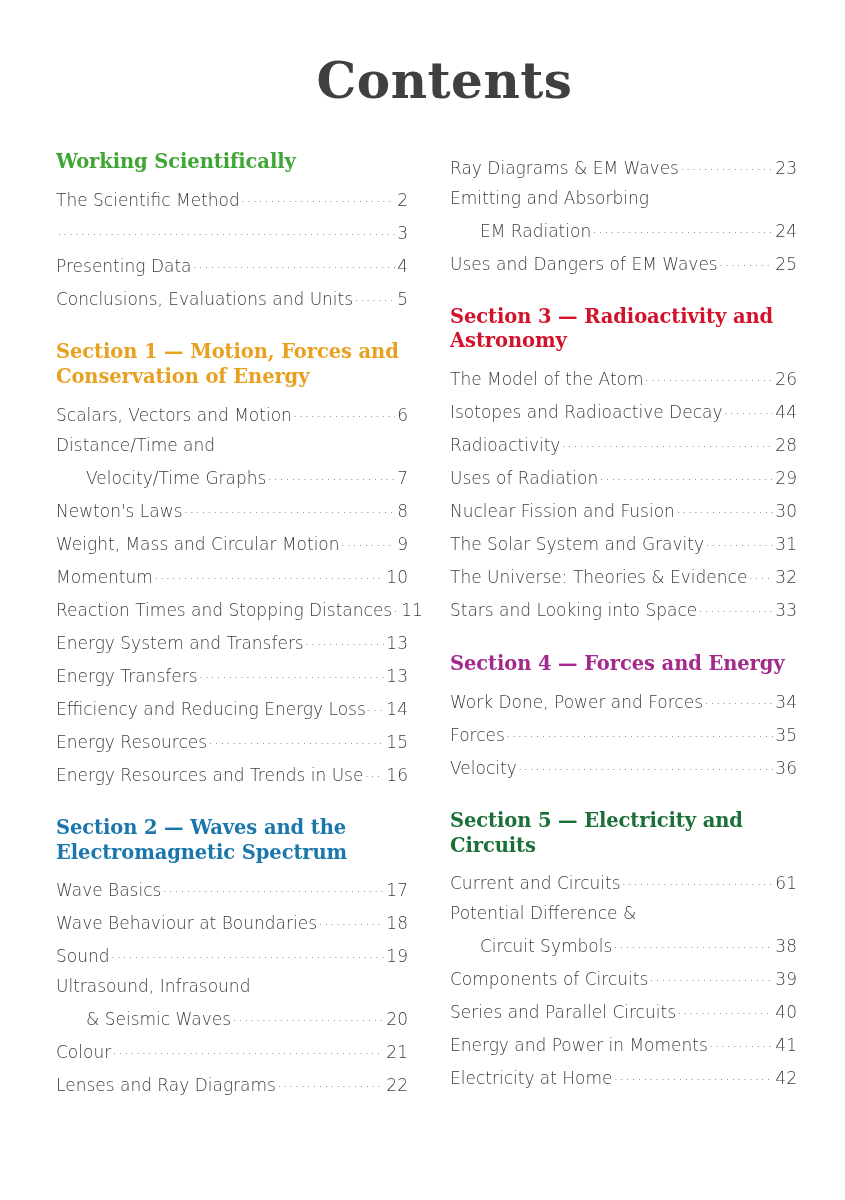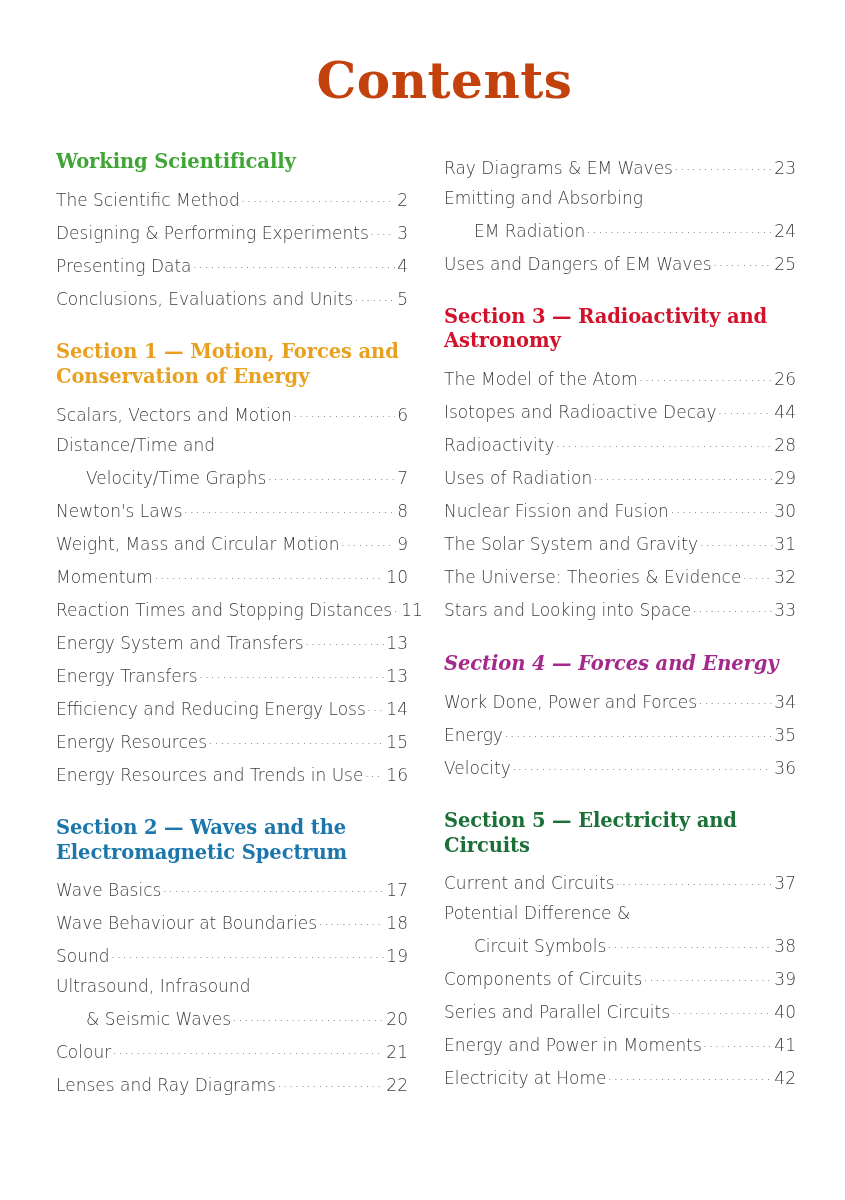--- a/index.html
+++ b/index.html
@@ -30,21 +30,21 @@
     font-size: 50px;
     letter-spacing: 0.5px;
     color: #1b1b1b;
     margin: 0;
     padding-top: 56px;
     line-height: 1.0;
   }
 
   .columns {
     display: flex;
-    gap: 6px;
+    gap: 12px;
     padding: 0 48px 0 56px;
     margin-top: 44px;
     box-sizing: border-box;
   }
 
   .column {
     width: 352px;
     box-sizing: border-box;
   }
   .column.right {
@@ -111,33 +111,32 @@
     flex: 0 0 auto;
     text-align: right;
     padding-left: 1px;
   }
 </style>
 </head>
 <body style="background: rgb(255, 255, 255);">
 
 <div class="page">
 
-  <h1 class="page-title" style="color: #c2410c; margin-left: 44px;">Contents</h1>
+  <h1 class="page-title" style="color: #404040; margin-left: 44px;">Contents</h1>
 
   <div class="columns">
     <div class="column left" id="left-column">
         <div class="section">
           <div class="section-heading" style="color: rgb(63, 165, 53);">Working Scientifically</div>
           <div class="entry">
             <span class="entry-title">The Scientific Method</span>
             <span class="leader"></span>
             <span class="entry-page">2</span>
           </div>
           <div class="entry">
-            <span class="entry-title">Designing &amp; Performing Experiments</span>
             <span class="leader"></span>
             <span class="entry-page">3</span>
           </div>
           <div class="entry">
             <span class="entry-title">Presenting Data</span>
             <span class="leader"></span>
             <span class="entry-page">4</span>
           </div>
           <div class="entry">
             <span class="entry-title">Conclusions, Evaluations and Units</span>
@@ -301,43 +300,43 @@
             <span class="leader"></span>
             <span class="entry-page">32</span>
           </div>
           <div class="entry">
             <span class="entry-title">Stars and Looking into Space</span>
             <span class="leader"></span>
             <span class="entry-page">33</span>
           </div>
         </div>
         <div class="section">
-          <div class="section-heading" style="color: rgb(163, 42, 140); font-style: italic;">Section 4 — Forces and Energy</div>
+          <div class="section-heading" style="color: rgb(163, 42, 140);">Section 4 — Forces and Energy</div>
           <div class="entry">
             <span class="entry-title">Work Done, Power and Forces</span>
             <span class="leader"></span>
             <span class="entry-page">34</span>
           </div>
           <div class="entry">
-            <span class="entry-title">Energy</span>
+            <span class="entry-title">Forces</span>
             <span class="leader"></span>
             <span class="entry-page">35</span>
           </div>
           <div class="entry">
             <span class="entry-title">Velocity</span>
             <span class="leader"></span>
             <span class="entry-page">36</span>
           </div>
         </div>
         <div class="section">
           <div class="section-heading" style="color: rgb(27, 112, 56);">Section 5 — Electricity and Circuits</div>
           <div class="entry">
             <span class="entry-title">Current and Circuits</span>
             <span class="leader"></span>
-            <span class="entry-page">37</span>
+            <span class="entry-page">61</span>
           </div>
           <div class="entry nolead">
             <span class="entry-title">Potential Difference &amp;</span>
           </div>
           <div class="entry indented">
             <span class="entry-title">Circuit Symbols</span>
             <span class="leader"></span>
             <span class="entry-page">38</span>
           </div>
           <div class="entry">

